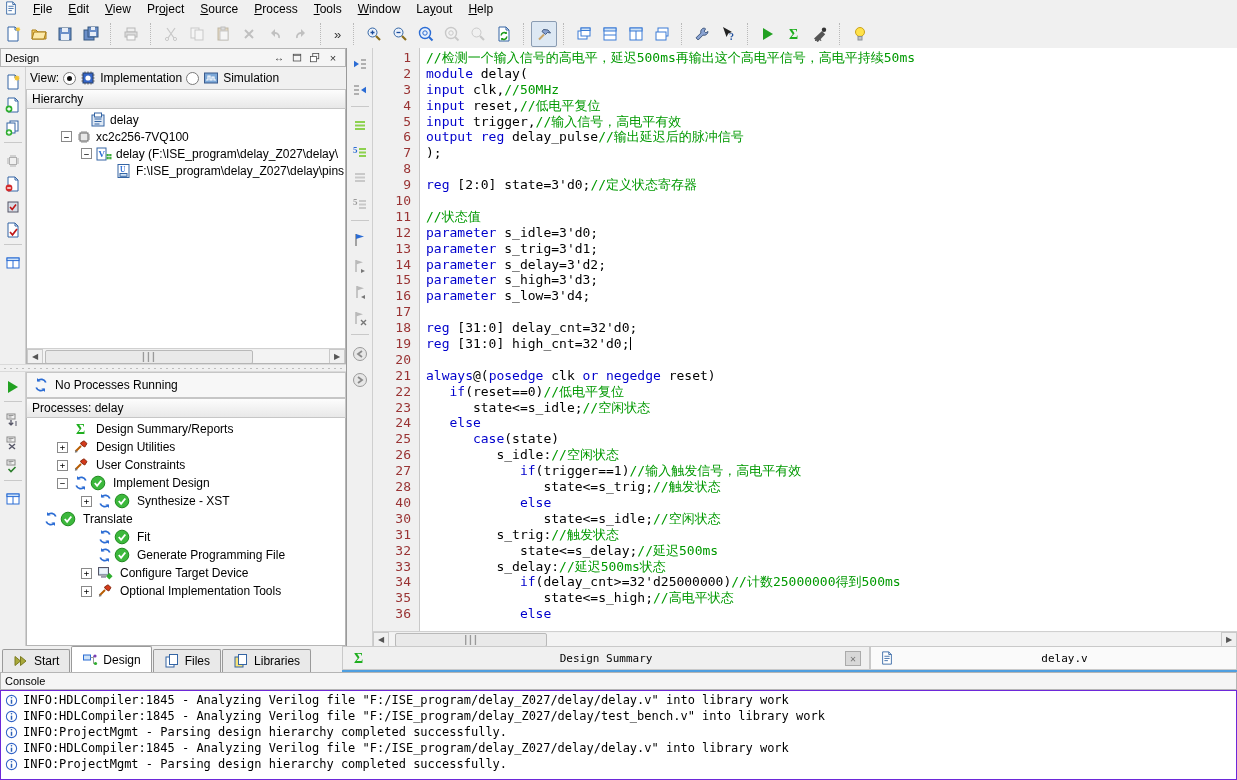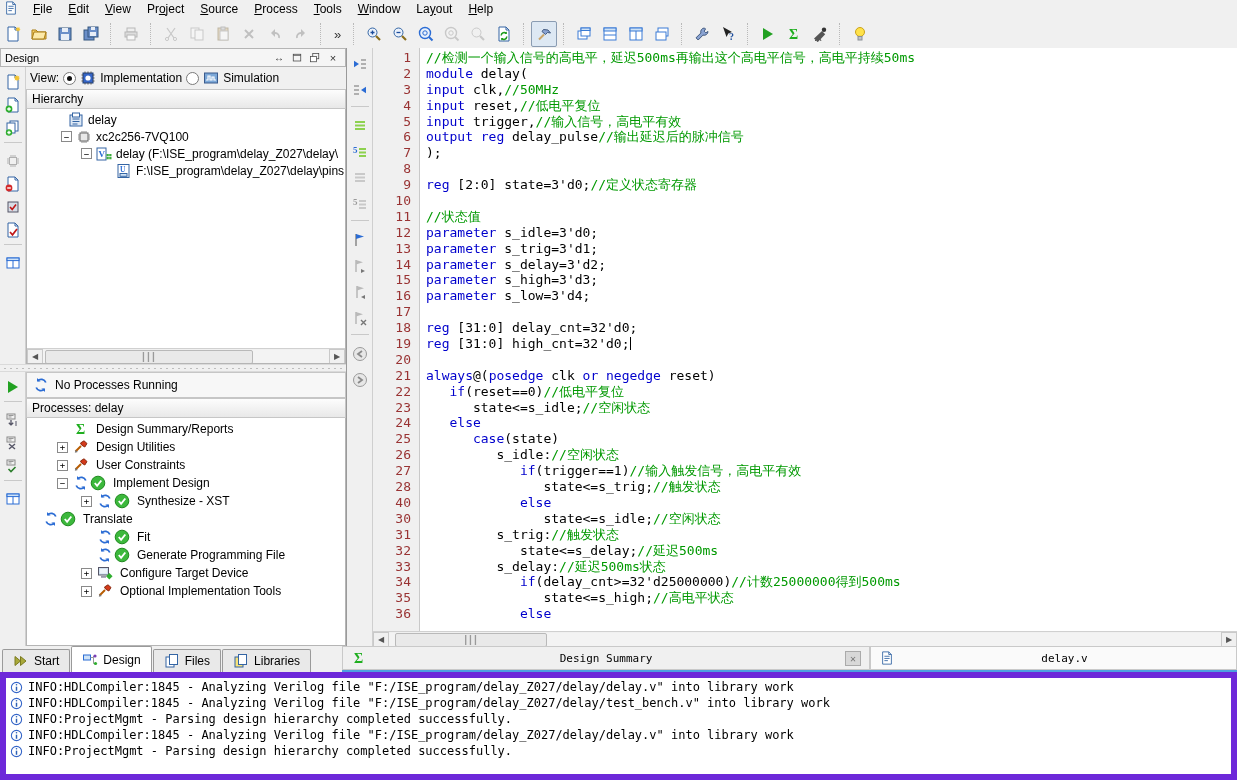--- a/index.html
+++ b/index.html
@@ -69,21 +69,21 @@
   .tab.active{background:#fff;height:25px;position:relative;z-index:2;}
   .rtabs{flex:1;display:flex;align-items:stretch;margin-left:30px;border-bottom:2px solid var(--accent);}
   .rtab{display:flex;align-items:center;gap:6px;padding:0 8px;background:#f0f0f0;border:1px solid #c9c9c9;font-family:"DejaVu Sans Mono",monospace;font-size:11px;position:relative;}
   .rtab .title{flex:1;text-align:center;}
   #tab-summary{width:510px;}
   #tab-delayv{flex:1;background:#fafafa;}
   .closebox{width:14px;height:13px;background:#d8d8d8;border:1px solid #aaa;color:#777;font-size:10px;display:flex;align-items:center;justify-content:center;}
   
   #console{position:absolute;left:0;top:672px;width:1237px;height:108px;display:flex;flex-direction:column;background:#f0f0f0;}
   #console .pane-title{height:16px;}
-  #console-body{flex:1;background:#fff;border:6px solid #6d28d9;overflow:hidden;padding-top:1px;}
+  #console-body{flex:1;background:#fff;border:1px solid #6d28d9;overflow:hidden;padding-top:1px;}
   .con-line{height:16px;display:flex;align-items:center;gap:4px;padding-left:2px;font-family:"DejaVu Sans Mono","Liberation Mono",monospace;font-size:12px;white-space:nowrap;}
 </style>
 </head>
 <body>
 
 <div id="root" style="--kw: #0000cc; --cm: #009900; --ln: #993333; --accent: #4f9fe0;">
   <div id="menubar">
     <span class="icon appicon">
         <svg width="14" height="14" viewBox="0 0 16 16">
           <path d="M3 1h7l3 3v11H3z" fill="#fff" stroke="#3465a4"></path>
@@ -475,21 +475,21 @@
                 <path d="M3 10h2v-4h2v4h2V7h2v3h2" fill="none" stroke="#fff" stroke-width="1.2"></path>
               </svg>
             </span>
           <span>Simulation</span>
         </div>
         <div class="subheader">
           <span>Hierarchy</span>
         </div>
         <div class="treebox">
           <div class="tree" id="hier-tree">
-              <div class="trow" style="padding-left: 26px;">
+              <div class="trow" style="padding-left: 48px;">
                 <span class="expander none"></span>
                 <span class="icon">
                   <svg width="16" height="16" viewBox="0 0 16 16">
                     <rect x="2" y="3" width="12" height="11" fill="#dfe9f5" stroke="#3465a4"></rect>
                     <rect x="4.5" y="1" width="7" height="4" fill="#fff" stroke="#3465a4"></rect>
                     <path d="M4.5 7h7M4.5 9.5h7M4.5 12h5" stroke="#3465a4"></path>
                   </svg>
                 </span>
                 <span class="lbl">delay</span>
               </div>
@@ -968,20 +968,23 @@
               <path d="M10 1v3h3" fill="none" stroke="#3465a4"></path>
               <path d="M5 6h6M5 8.5h6M5 11h4" stroke="#3465a4"></path>
             </svg>
           </span>
         <span class="title">delay.v</span>
       </div>
     </div>
   </div>
 
   <div id="console">
+    <div class="pane-title">
+      <span class="t">Console</span>
+    </div>
     <div id="console-body">
         <div class="con-line">
           <span class="icon">
             <svg width="13" height="13" viewBox="0 0 16 16">
               <circle cx="8" cy="8" r="6.3" fill="#fff" stroke="#3465c8" stroke-width="1.3"></circle>
               <circle cx="8" cy="4.6" r="1" fill="#2b5fb4"></circle>
               <path d="M8 7v5" stroke="#2b5fb4" stroke-width="1.8"></path>
             </svg>
           </span>
           <span>INFO:HDLCompiler:1845 - Analyzing Verilog file "F:/ISE_program/delay_Z027/delay/delay.v" into library work</span>

